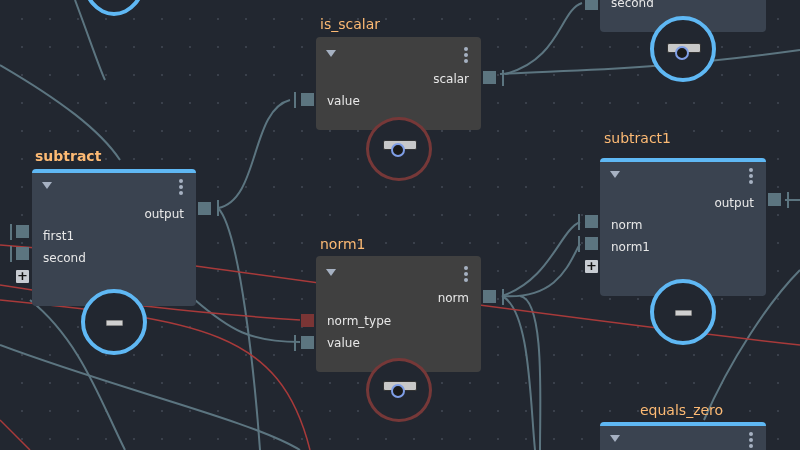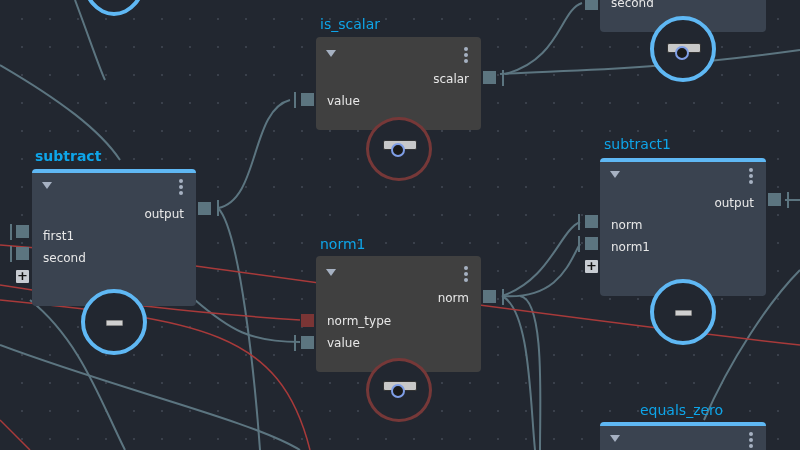--- a/index.html
+++ b/index.html
@@ -8,21 +8,21 @@
     background-color:#222730;
     background-image: radial-gradient(circle, #3a404b 0.9px, transparent 1.1px);
     background-size: 28px 28px;
     background-position: 8px 5px;
     font-family: "DejaVu Sans", sans-serif;
   }
   svg.wires { position:absolute; left:0; top:0; width:800px; height:450px; }
   .node { position:absolute; border-radius:4px; box-sizing:border-box; }
   .node.gray { background:#3a4350; border-top:4px solid #5fb8f4; }
   .node.red { background:#404040; }
-  .node-title { position:absolute; color:#0ea5e9; font-size:14px; white-space:nowrap; }
+  .node-title { position:absolute; color:#fdba74; font-size:14px; white-space:nowrap; }
   .tri { position:absolute; left:10px; top:9px; width:0; height:0;
     border-left:5px solid transparent; border-right:5px solid transparent; border-top:7px solid #a6b1c2; }
   .node.red .tri { top:13px; }
   .dots { position:absolute; right:13px; top:6px; width:4px; }
   .node.red .dots { top:10px; }
   .dots i { display:block; width:4px; height:4px; border-radius:2px; background:#a6b1c2; margin-bottom:2px; }
   .port-label { position:absolute; color:#e8e8e8; font-size:12px; white-space:nowrap; }
   .port-label.out { right:12px; text-align:right; }
   .port-label.in { left:11px; }
   .sq { position:absolute; width:13px; height:13px; background:#5c7580; }
@@ -134,21 +134,21 @@
 <div class="sq" style="left:483px;top:290px;"></div>
 <div class="tee" style="left:502px;top:289px;"></div>
 <div class="sq red" style="left:301px;top:314px;"></div>
 <div class="sq" style="left:301px;top:336px;"></div>
 <div class="tee" style="left:294px;top:335px;"></div>
 <div class="bubble red" style="left:366px;top:358px;width:66px;height:64px;">
   <div class="cam-bar" style="left:14px;top:20px;"></div>
   <div class="cam-lens" style="left:22px;top:23px;"></div>
 </div>
 
-<div class="node-title" style="left:604px;top:136px;">subtract1</div>
+<div class="node-title" style="left:604px;top:130px;">subtract1</div>
 <div class="node gray" style="left:600px;top:158px;width:166px;height:138px;">
   <div class="tri"></div>
   <div class="dots">
       <i></i>
       <i></i>
       <i></i>
     </div>
   <span class="port-label out" style="top:34px;">output</span>
   <span class="port-label in" style="top:56px;">norm</span>
   <span class="port-label in" style="top:78px;">norm1</span>

